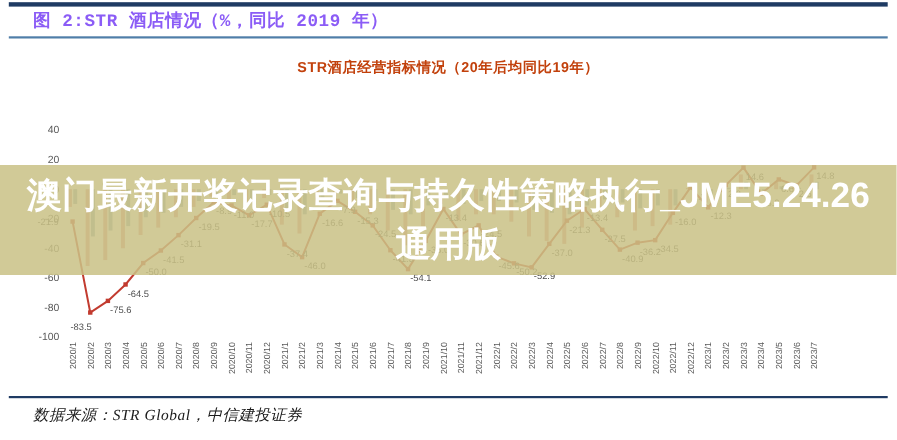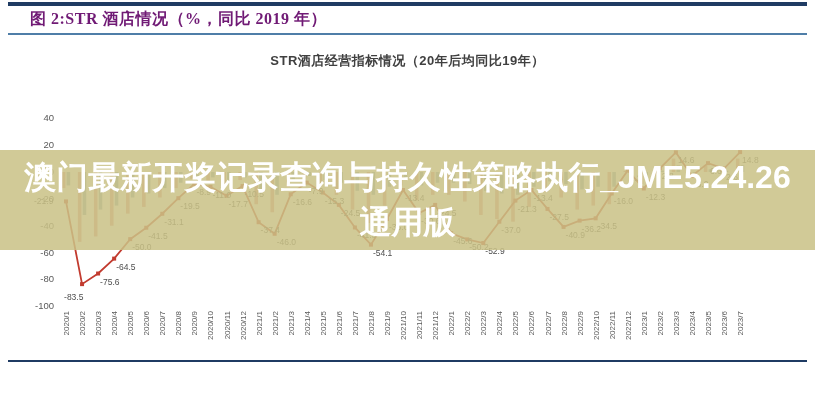--- a/index.html
+++ b/index.html
@@ -1,26 +1,26 @@
 <!DOCTYPE html>
 <html><head>
 <meta charset="utf-8">
 <style>
   html,body{margin:0;padding:0;background:#ffffff;}
   body{width:815px;height:400px;overflow:hidden;position:relative;
        font-family:"Liberation Sans","DejaVu Sans",sans-serif;}
   .page{position:absolute;inset:0;background:#ffffff;}
 
   .top-rule{position:absolute;left:8px;right:8px;top:2px;height:4px;background:#1f3b63;}
-  .fig-title{position:absolute;left:30px;top:9px;font-family:Liberation Serif, serif;
-             font-weight:bold;font-size:16px;color:#701a75;letter-spacing:.5px;}
+  .fig-title{position:absolute;left:30px;top:9px;font-family:Liberation Mono, monospace;
+             font-weight:bold;font-size:16px;color:#8b5cf6;letter-spacing:.5px;}
   .title-rule{position:absolute;left:8px;right:8px;top:33px;height:2px;background:#4f7ea8;}
 
   .chart-title{position:absolute;left:0;right:0;top:52px;text-align:center;
-               font-size:13px;font-weight:bold;color:#404040;letter-spacing:.5px;}
+               font-size:13px;font-weight:bold;color:#c2410c;letter-spacing:.5px;}
   .legend{position:absolute;left:0;right:0;top:81px;display:flex;justify-content:center;
           gap:22px;align-items:center;}
   .legend-item{display:flex;align-items:center;gap:5px;font-size:9px;color:#404040;}
   .sw-bar{display:inline-block;width:22px;height:4px;border-radius:1px;}
   .sw-line{position:relative;display:inline-block;width:22px;height:2px;}
   .sw-line .sq{position:absolute;left:8px;top:-2.5px;width:7px;height:7px;}
 
   #plot{position:absolute;left:0;top:0;}
 
   .watermark{position:absolute;left:0;top:150px;width:815px;height:100px;
@@ -282,13 +282,14 @@
         <text x="726.0500000000001" y="179.50857142857143" font-size="8.5" fill="#4d4d4d">2.6</text>
         <text x="742.1" y="163.12571428571428" font-size="8.5" fill="#4d4d4d">14.8</text>
       </g>
     </svg>
 
   <div class="watermark">
     <span>澳门最新开奖记录查询与持久性策略执行_JME5.24.26通用版</span>
   </div>
 
   <div class="footer-rule"></div>
+  <div class="source">数据来源：STR Global，中信建投证券</div>
 </div>
 
 </body></html>

